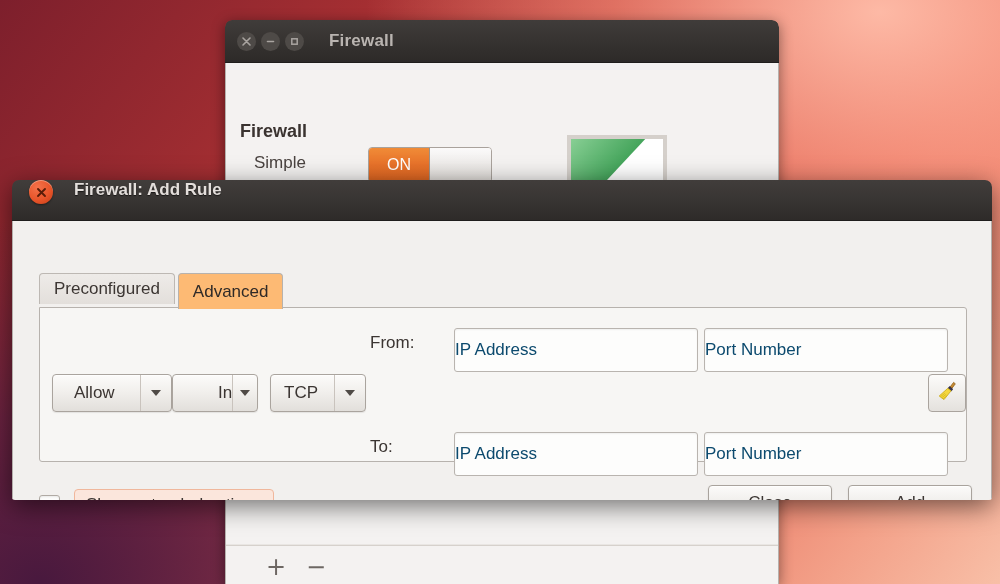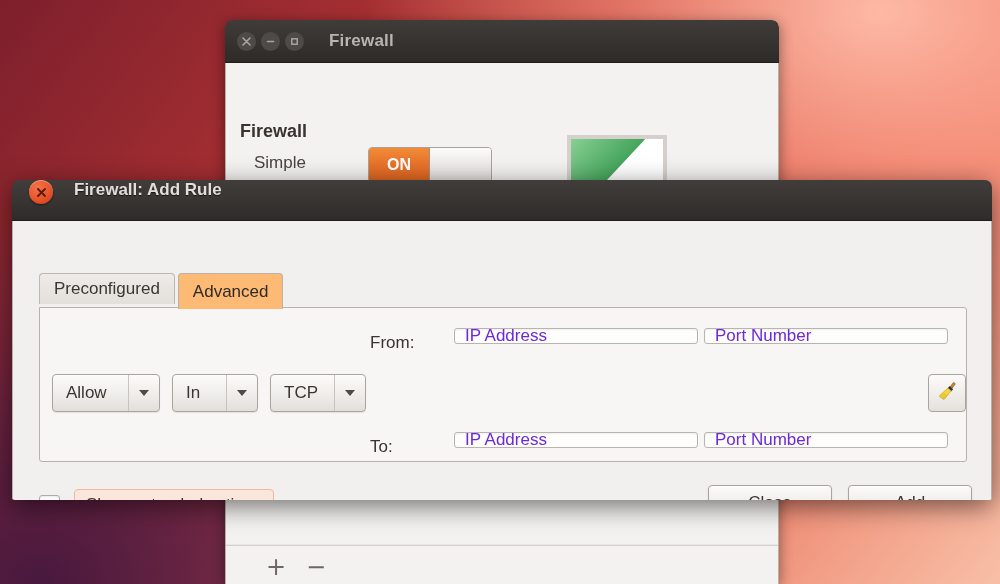--- a/index.html
+++ b/index.html
@@ -86,21 +86,21 @@
     border: 1px solid #a9a29c;
     border-radius: 4px;
     background: linear-gradient(180deg,#fdfdfd,#e3e0dd);
     display: flex;
     overflow: hidden;
   }
   #bg-toggle-on {
     width: 60px;
     background: linear-gradient(180deg,#f08b37 0%,#e8722a 50%,#de6520 100%);
     color: #fff;
-    font-size: 16px; font-weight: bold;
+    font-size: 16px; font-weight: normal;
     display: flex; align-items: center; justify-content: center;
     border-right: 1px solid #9a9289;
   }
   #bg-toggle-knob {
     flex: 1;
     background: linear-gradient(180deg,#fbfafa,#e0dcd8);
   }
   #bg-incoming-label {
     position: absolute;
     left: 9px; top: 143px;
@@ -235,29 +235,28 @@
     position: absolute;
     font-size: 17px;
     color: #3b3532;
     text-align: left;
   }
   #lbl-from { left: 330px; top: 25px; width: 78px; }
   #lbl-to   { left: 330px; top: 129px; width: 78px; }
 
   .txtfield {
     position: absolute;
-    height: 16px;
+    height: 44px;
     background: #fdfdfc;
     border: 1px solid #b9b4af;
     border-radius: 3px;
     box-sizing: border-box;
     display: flex; align-items: center;
-    padding-left: 10px;
-    font-size: 17px;
-    color: #6d28d9;
+    font-size: 17px;
+    color: #0c4a6e;
     box-shadow: inset 0 1px 2px rgba(0,0,0,0.06);
   }
   #from-ip   { left: 414px; top: 20px;  width: 244px; }
   #from-port { left: 664px; top: 20px;  width: 244px; }
   #to-ip     { left: 414px; top: 124px; width: 244px; }
   #to-port   { left: 664px; top: 124px; width: 244px; }
 
   .combo {
     position: absolute;
     height: 38px;
@@ -274,22 +273,22 @@
     font-size: 17px;
     color: #3b3532;
     white-space: nowrap;
   }
   .combo .arrowbox {
     width: 31px; height: 100%;
     border-left: 1px solid #c9c3bd;
     display: flex; align-items: center; justify-content: center;
     box-sizing: border-box;
   }
-  #combo-action { left: 12px;  top: 66px; width: 108px; }
-  #combo-dir    { left: 132px; top: 66px; width: 86px;  }
+  #combo-action { left: 12px;  top: 66px; width: 120px; padding-left: 8px; }
+  #combo-dir    { left: 132px; top: 66px; width: 86px; padding-left: 32px;  }
   #combo-proto  { left: 230px; top: 66px; width: 96px;  }
 
   #clear-btn {
     position: absolute;
     left: 888px; top: 66px;
     width: 38px; height: 38px;
     border: 1px solid #aaa49e;
     border-radius: 4px;
     background: linear-gradient(180deg,#fcfbfa 0%,#f1efec 48%,#e4e1dd 100%);
     display: flex; align-items: center; justify-content: center;

